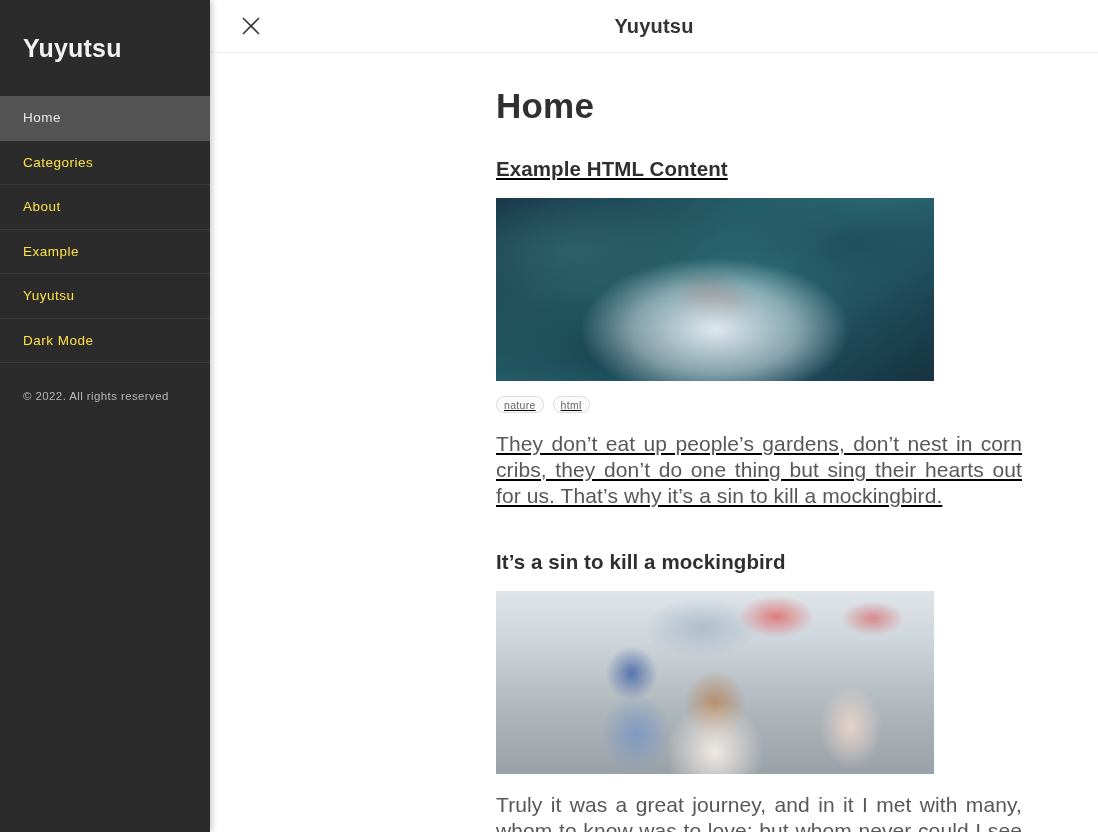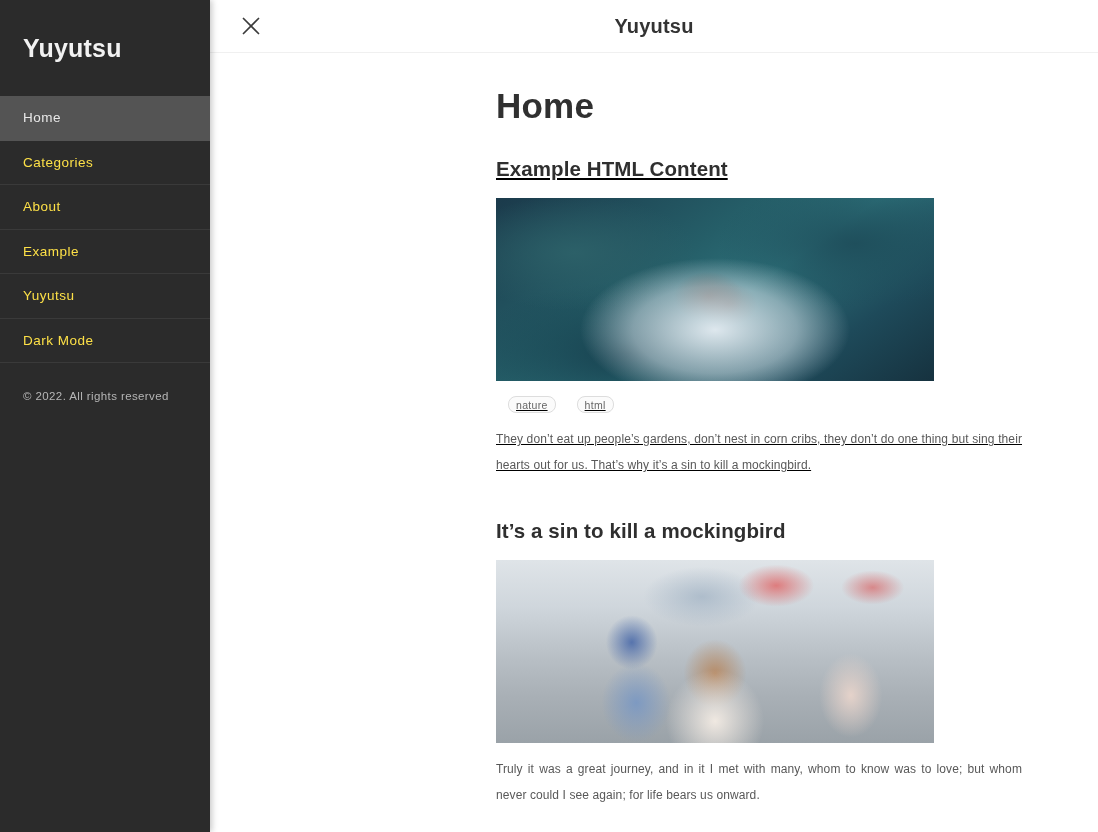--- a/index.html
+++ b/index.html
@@ -164,26 +164,25 @@
     height: 17px;
     padding: 0 7px;
     border: 1px solid #dddddd;
     border-radius: 8px;
     background: #fbfbfb;
     color: #666666;
     font-size: 10.5px;
     letter-spacing: 0.3px;
     cursor: pointer;
     white-space: nowrap;
-    margin-left: 12px;
   }
 
   .post-body {
-    margin-top: 13px;
-    font-size: 12px;
+    margin-top: 18px;
+    font-size: 21px;
     line-height: 26px;
     color: #585858;
     text-align: justify;
     letter-spacing: 0.1px;
   }
 </style>
 </head>
 <body>
 
 <div id="app">

